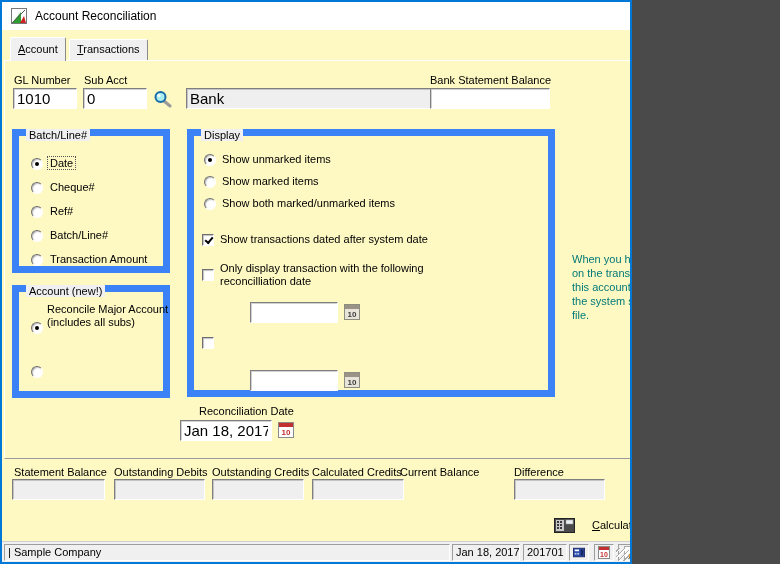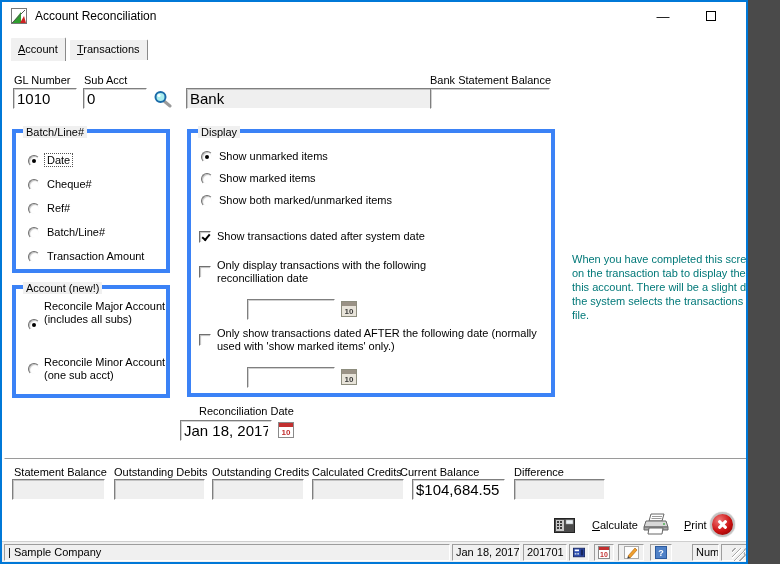--- a/index.html
+++ b/index.html
@@ -1,20 +1,20 @@
 <!DOCTYPE html>
 <html><head>
 <meta charset="utf-8">
 <style>
   * { margin:0; padding:0; box-sizing:border-box; }
   html,body { background:#4a4a4a; }
   body { font-family:"Liberation Sans", sans-serif; }
   .window {
-    position:relative; width:748px; height:564px;
-    background:#ffffff; border:2px solid #0078d7;
+    position:relative; width:632px; height:564px;
+    background:#fef9c3; border:2px solid #0078d7;
     font-size:11px; color:#000; overflow:hidden;
   }
   
   .titlebar { position:absolute; left:0; top:0; right:0; height:28px; background:#ffffff; }
   .title-icon { position:absolute; left:9px; top:6px; width:16px; height:16px; }
   .title-text { position:absolute; left:33px; top:7px; font-size:12px; }
   .winbtn { position:absolute; top:0; width:46px; height:28px; display:flex; align-items:center; justify-content:center; font-size:13px; color:#000; }
   #btn-min { left:638px; }
   #btn-max { left:686px; }
   #btn-close { left:732px; }
@@ -38,21 +38,21 @@
   
   .lbl { position:absolute; white-space:nowrap; z-index:6; }
   .tb {
     position:absolute; z-index:6; height:21px; background:#fff;
     border:1px solid; border-color:#7f7f7f #ffffff #ffffff #7f7f7f;
     box-shadow: inset 1px 1px 0 rgba(0,0,0,0.18);
     font-family:"Liberation Sans", sans-serif; font-size:15px; padding:0 3px; color:#000;
   }
   .ro { background:#efefef; }
   .flat { line-height:19px; }
-  .groupbox { position:absolute; border:4px solid #3b82f6; z-index:4; }
+  .groupbox { position:absolute; border:7px solid #3b82f6; z-index:4; }
   .legend { position:absolute; top:-7px; left:7px; background:#f0f0f0; padding:0 3px; white-space:nowrap; }
   .radio {
     position:absolute; width:12px; height:12px; border-radius:50%; background:#fff;
     border:1px solid; border-color:#6f6f6f #fff #fff #6f6f6f;
     box-shadow: inset 1px 1px 1px rgba(0,0,0,0.25); z-index:6;
   }
   .radio.selected::after { content:""; position:absolute; left:3px; top:3px; width:4px; height:4px; background:#000; border-radius:50%; }
   .checkbox {
     position:absolute; width:12px; height:12px; background:#fff;
     border:1px solid; border-color:#6f6f6f #fff #fff #6f6f6f;
@@ -152,45 +152,43 @@
     <span class="optlabel" style="left:31px;top:93px;">Batch/Line#</span>
     <span class="radio" style="left:12px;top:118px;"></span>
     <span class="optlabel" style="left:31px;top:117px;">Transaction Amount</span>
   </div>
 
   <div class="groupbox" style="left:10px;top:283px;width:158px;height:113px;">
     <span class="legend">Account (new!)</span>
     <span class="radio selected" style="left:12px;top:30px;"></span>
     <span class="optlabel wrap" style="left:28px;top:11px;width:122px;">Reconcile Major Account (includes all subs)</span>
     <span class="radio" style="left:12px;top:74px;"></span>
-    <span class="optlabel wrap" style="left:28px;top:67px;width:128px;">Reconcile Minor Account (one sub acct)</span>
   </div>
 
   <div class="groupbox" style="left:185px;top:127px;width:368px;height:268px;">
     <span class="legend">Display</span>
     <span class="radio selected" style="left:10px;top:18px;"></span>
     <span class="optlabel" style="left:28px;top:17px;">Show unmarked items</span>
     <span class="radio" style="left:10px;top:40px;"></span>
     <span class="optlabel" style="left:28px;top:39px;">Show marked items</span>
     <span class="radio" style="left:10px;top:62px;"></span>
     <span class="optlabel" style="left:28px;top:61px;">Show both marked/unmarked items</span>
 
     <span class="checkbox checked" style="left:8px;top:98px;"></span>
     <span class="optlabel" style="left:26px;top:97px;">Show transactions dated after system date</span>
 
     <span class="checkbox" style="left:8px;top:133px;"></span>
-    <span class="optlabel wrap" style="left:26px;top:126px;width:262px;">Only display transactions with the following reconcilliation date</span>
+    <span class="optlabel wrap" style="left:26px;top:126px;width:262px;">Only display transaction with the following reconcilliation date</span>
     <input class="tb" style="left: 56px; top: 166px; width: 88px;" value="">
     <span class="cal gray" style="left:150px;top:168px;">
         <span class="cal-top"></span>
         <span class="cal-num">10</span>
       </span>
 
     <span class="checkbox" style="left:8px;top:201px;"></span>
-    <span class="optlabel wrap" style="left:26px;top:194px;width:330px;">Only show transactions dated AFTER the following date (normally used with 'show marked items' only.)</span>
     <input class="tb" style="left: 56px; top: 234px; width: 88px;" value="">
     <span class="cal gray" style="left:150px;top:236px;">
         <span class="cal-top"></span>
         <span class="cal-num">10</span>
       </span>
   </div>
 
   <div class="helptext">When you have completed this screen, click on the transaction tab to display the details in this account.  There will be a slight delay as the system selects the transactions from the file.</div>
 
   <span class="lbl" style="left:180px;top:403px;margin-left:17px;">Reconciliation Date</span>
@@ -202,21 +200,20 @@
 
   <span class="sum-label" style="left:12px;">Statement Balance</span>
   <div class="tb ro flat sum-field" style="left:10px;width:93px;"></div>
   <span class="sum-label" style="left:112px;">Outstanding Debits</span>
   <div class="tb ro flat sum-field" style="left:112px;width:91px;"></div>
   <span class="sum-label" style="left:210px;">Outstanding Credits</span>
   <div class="tb ro flat sum-field" style="left:210px;width:92px;"></div>
   <span class="sum-label" style="left:310px;">Calculated Credits</span>
   <div class="tb ro flat sum-field" style="left:310px;width:92px;"></div>
   <span class="sum-label" style="left:398px;">Current Balance</span>
-  <div class="tb flat sum-field" style="left:410px;width:93px;">$104,684.55</div>
   <span class="sum-label" style="left:512px;">Difference</span>
   <div class="tb ro flat sum-field" style="left:512px;width:91px;"></div>
 
   <button class="actionbtn" style="left:552px;top:514px;gap:17px;">
     <svg width="21" height="17" viewBox="0 0 21 17">
       <rect x="0.5" y="2.5" width="20" height="14" fill="#4a4a4a" stroke="#222"></rect>
       <rect x="12" y="4" width="7" height="4" fill="#e8eef2" stroke="#999" stroke-width="0.5"></rect>
       <rect x="2" y="4" width="8" height="11" fill="#c9c9c9"></rect>
       <g fill="#3a3a3a">
         <rect x="3" y="5" width="2" height="2"></rect>

